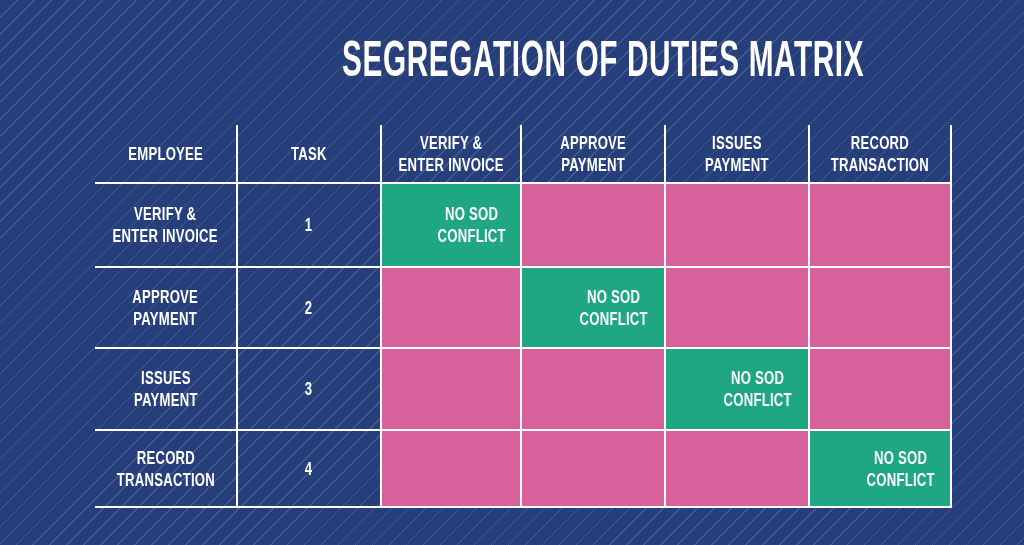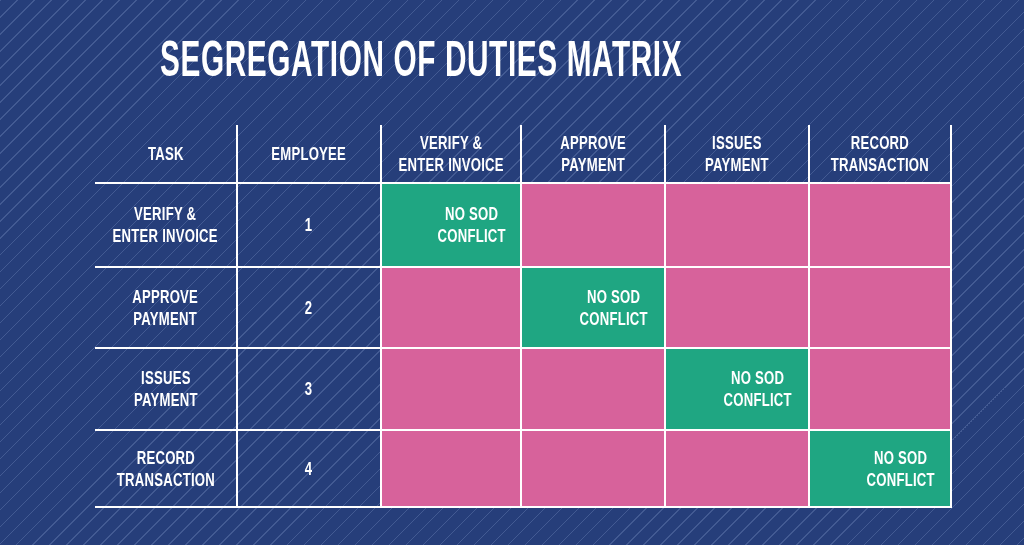--- a/index.html
+++ b/index.html
@@ -13,21 +13,21 @@
       rgba(168,190,234,0.22) 0px, rgba(168,190,234,0.22) 1px,
       transparent 1px, transparent 12px
     );
     font-family: "Liberation Sans", sans-serif;
     color: #FFFFFF;
   }
   .title-wrap {
     position: absolute;
     top: 32px; left: 0;
     width: 1024px;
-    text-align: left;
+    text-align: right;
     line-height: 54px;
   }
   .title-text {
     display: inline-block;
     font-size: 48px;
     font-weight: bold;
     white-space: nowrap;
     transform: scale(0.62, 1.06);
     transform-origin: center;
     letter-spacing: 1px;
@@ -67,24 +67,24 @@
 </head>
 <body>
 
 <div class="title-wrap">
   <span class="title-text">SEGREGATION OF DUTIES MATRIX</span>
 </div>
 
 <div class="matrix">
 
   <div class="cell head navy">
-      <span class="ct">TASK</span>
+      <span class="ct">EMPLOYEE</span>
     </div>
   <div class="cell head navy">
-      <span class="ct">EMPLOYEE</span>
+      <span class="ct">TASK</span>
     </div>
   <div class="cell head navy">
       <span class="ct">VERIFY &amp;
 ENTER INVOICE</span>
     </div>
   <div class="cell head navy">
       <span class="ct">APPROVE
 PAYMENT</span>
     </div>
   <div class="cell head navy">

